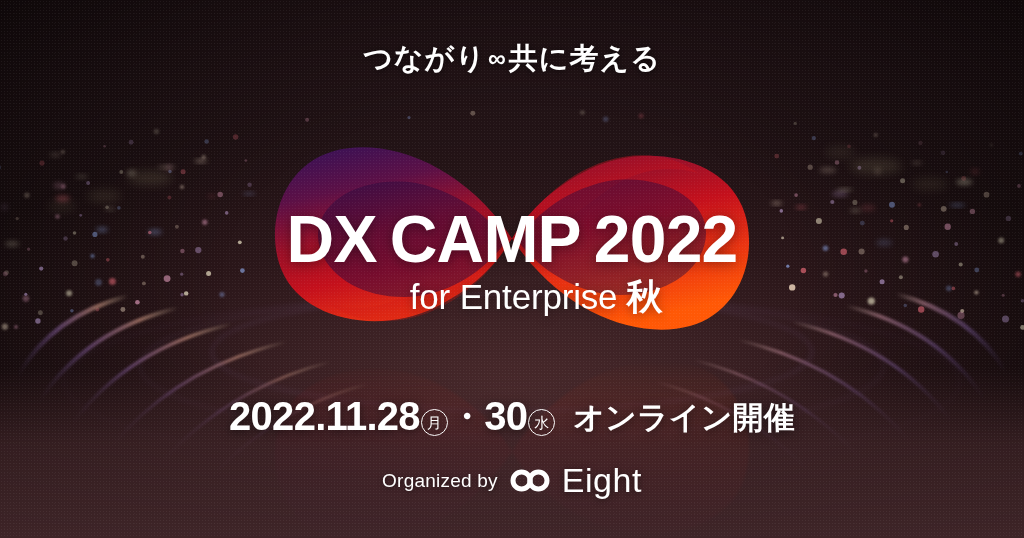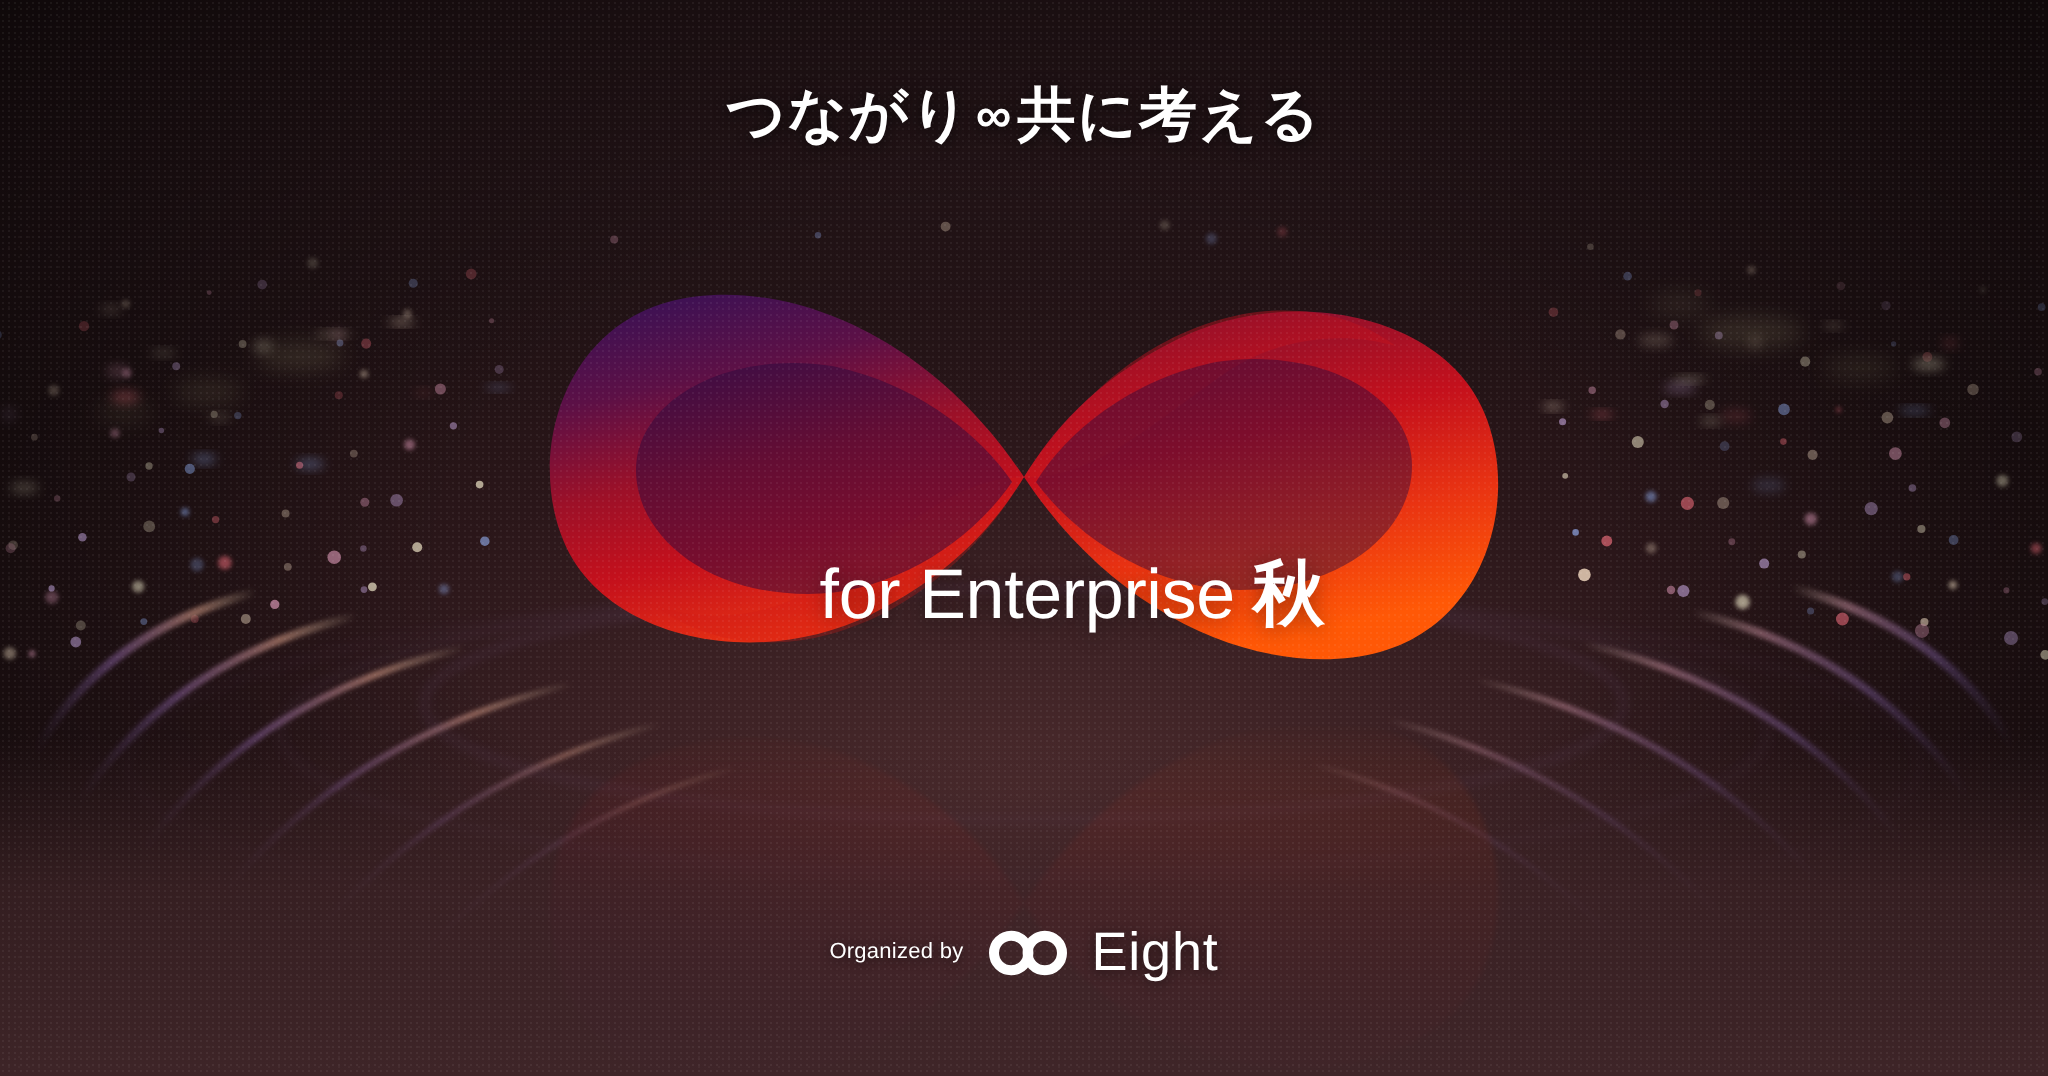--- a/index.html
+++ b/index.html
@@ -211,30 +211,30 @@
     position: absolute;
     top: 463px;
     left: 0; right: 0;
     display: flex;
     align-items: center;
     justify-content: center;
     gap: 11px;
     white-space: nowrap;
   }
   .footer .orgby {
-    font-size: 11px;
+    font-size: 19px;
     font-weight: 500;
     letter-spacing: 0.012em;
     color: #fff;
     text-shadow: 0 1px 5px rgba(0,0,0,.5);
     line-height: 1;
   }
   .footer .eight-logo { display: block; }
   .footer .eight-word {
-    font-size: 27px;
+    font-size: 34px;
     font-weight: 500;
     letter-spacing: 0.015em;
     color: #fff;
     line-height: 1;
     text-shadow: 0 1px 6px rgba(0,0,0,.5);
   }
 </style>
 </head>
 <body>
 
@@ -553,25 +553,31 @@
   <div class="bg-bottomwarm"></div>
   <div class="noise"></div>
 
   <div class="content">
 
     <div class="tagline">
       <span>つながり</span><span class="inf">∞</span><span>共に考える</span>
     </div>
 
 
+    <div class="maintitle">
+      <span>DX</span><span class="gap"></span><span>CAMP</span><span class="gap"></span><span>2022</span>
+    </div>
 
     <div class="forline">
       <span>for Enterprise</span><span class="aki">秋</span>
     </div>
 
+    <div class="dateline">
+      <span>2022.11.28</span><span class="dow">月</span><span class="sep">・</span><span>30</span><span class="dow">水</span><span class="venue">オンライン開催</span>
+    </div>
 
     <div class="footer">
       <span class="orgby">Organized by</span>
       <svg class="eight-logo" width="42" height="23" viewBox="0 0 42 23">
         <circle cx="12.6" cy="11.5" r="8.6" fill="none" stroke="#fff" stroke-width="5"></circle>
         <circle cx="29.4" cy="11.5" r="8.6" fill="none" stroke="#fff" stroke-width="5"></circle>
       </svg>
       <span class="eight-word">Eight</span>
     </div>
 

